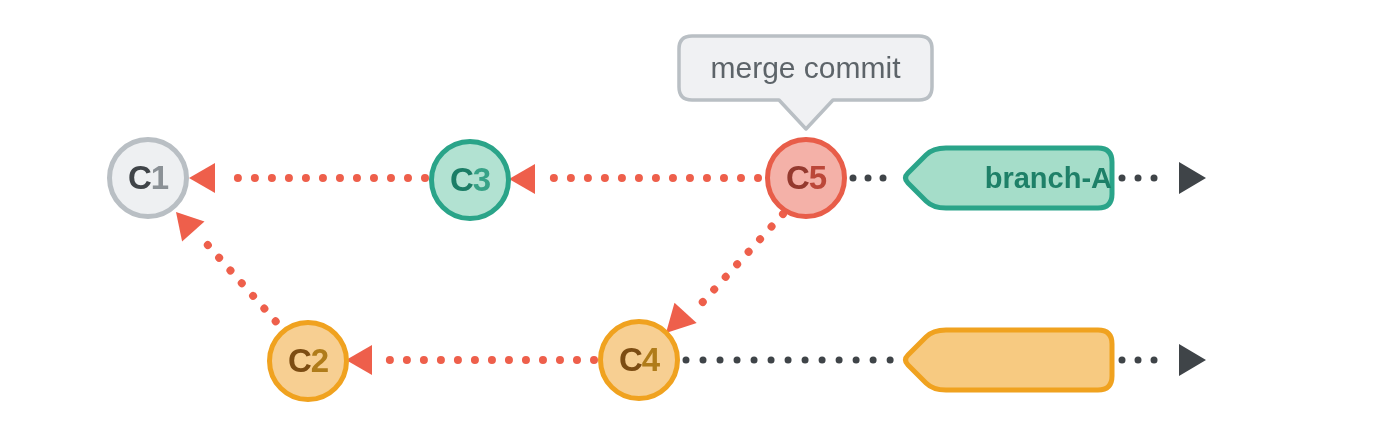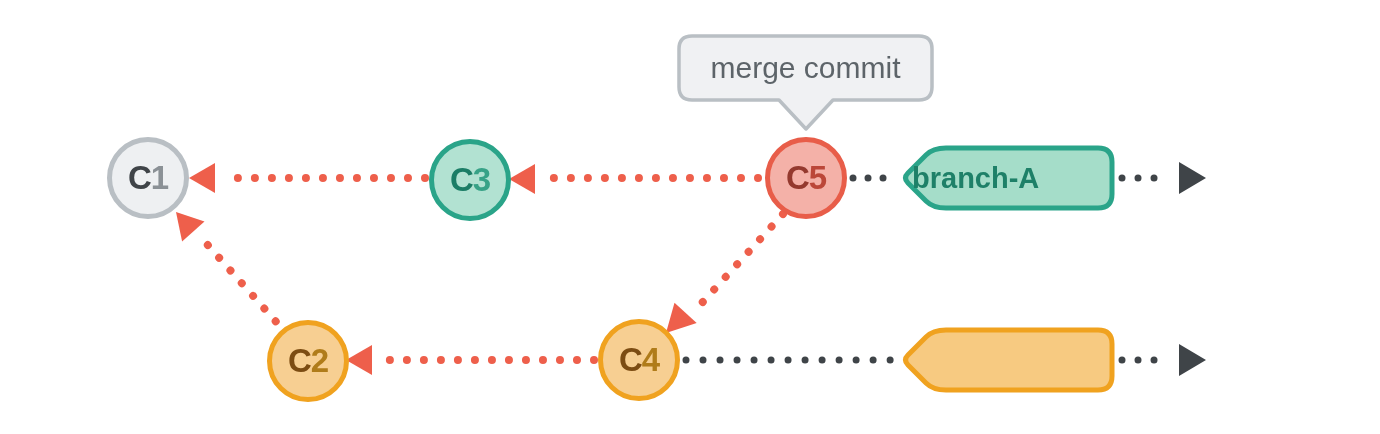--- a/index.html
+++ b/index.html
@@ -47,21 +47,21 @@
   .commit-c2 .cpfx { color: #7c4c12; } .commit-c2 .cnum { color: #b07c1a; }
   .commit-c4 .cpfx { color: #7c4c12; } .commit-c4 .cnum { color: #b07c1a; }
   
   .branch-label {
     position: absolute;
     left: 912px;
     width: 200px;
     height: 60px;
     display: flex;
     align-items: center;
-    justify-content: flex-start;
+    justify-content: flex-end;
     font-weight: bold;
     font-size: 29px;
     letter-spacing: 0px;
     user-select: none;
   }
   .branch-label-a { top: 148px; color: #1e8068; }
   .branch-label-b { top: 330px; color: #7b5314; }
   
   .tooltip-text {
     position: absolute;

